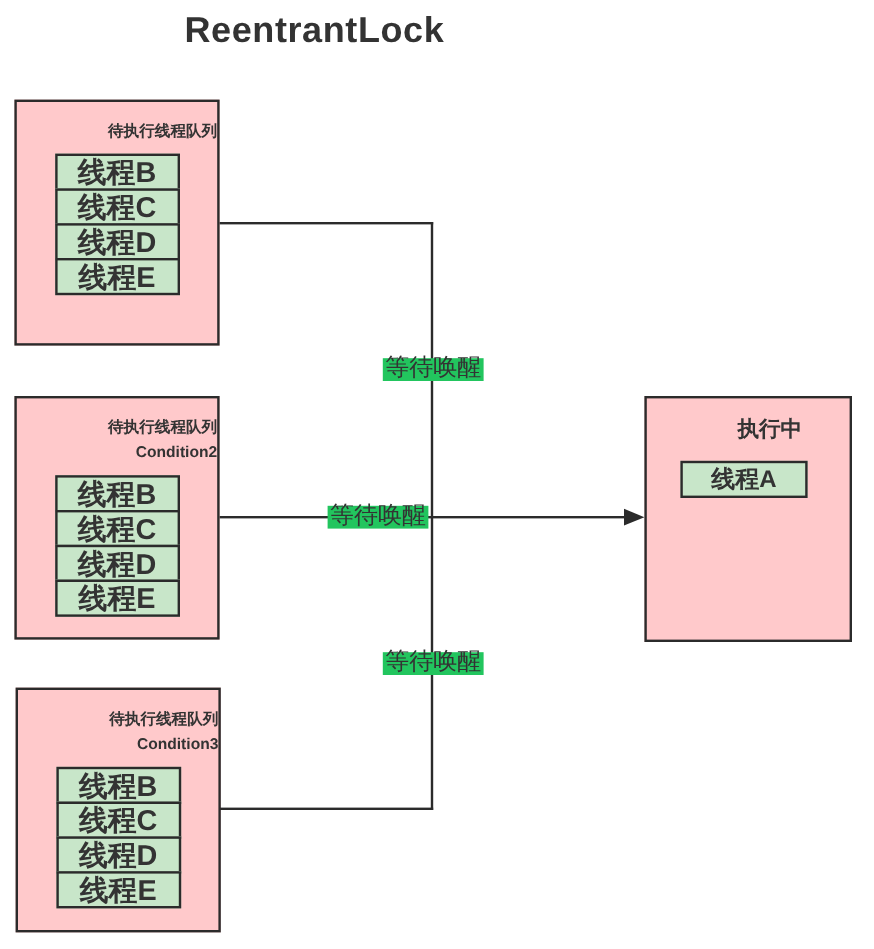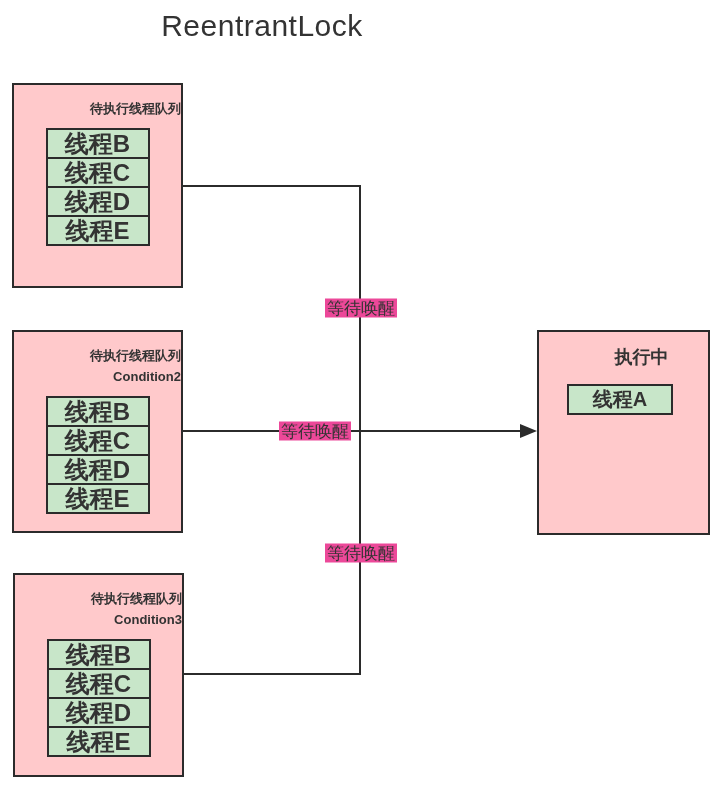--- a/index.html
+++ b/index.html
@@ -15,21 +15,21 @@
     position:relative;
     width:728px;height:791px;
     background:#ffffff;
     overflow:hidden;
   }
   .main-title{
     position:absolute;
     left:0;top:9px;width:524px;
     text-align:center;
     font-size:30px;
-    font-weight:400;
+    font-weight:700;
     letter-spacing:0.5px;
     color:var(--text);
   }
   .box{
     position:absolute;
     background:var(--pink);
     border:2px solid var(--line);
   }
   .queue-box{width:171px;height:205px;}
   .q1{left:12px;top:83px;}
@@ -84,26 +84,27 @@
     position:absolute;
     left:520px;top:424px;
     width:0;height:0;
     border-top:7px solid transparent;
     border-bottom:7px solid transparent;
     border-left:17px solid var(--line);
   }
   .edge-label{
     position:absolute;
     transform:translate(-50%,-50%);
-    background:#ec4899;
+    background:#22c55e;
     padding:1px 2px;
-    font-size:17px;
+    font-size:20px;
     line-height:17px;
     color:var(--text);
     white-space:nowrap;
+    font-family:Liberation Mono, monospace;
   }
   .el-top{left:361px;top:308px;}
   .el-mid{left:315px;top:431px;}
   .el-bottom{left:361px;top:553px;}
 </style>
 </head>
 <body>
 
 <div class="canvas">
 

